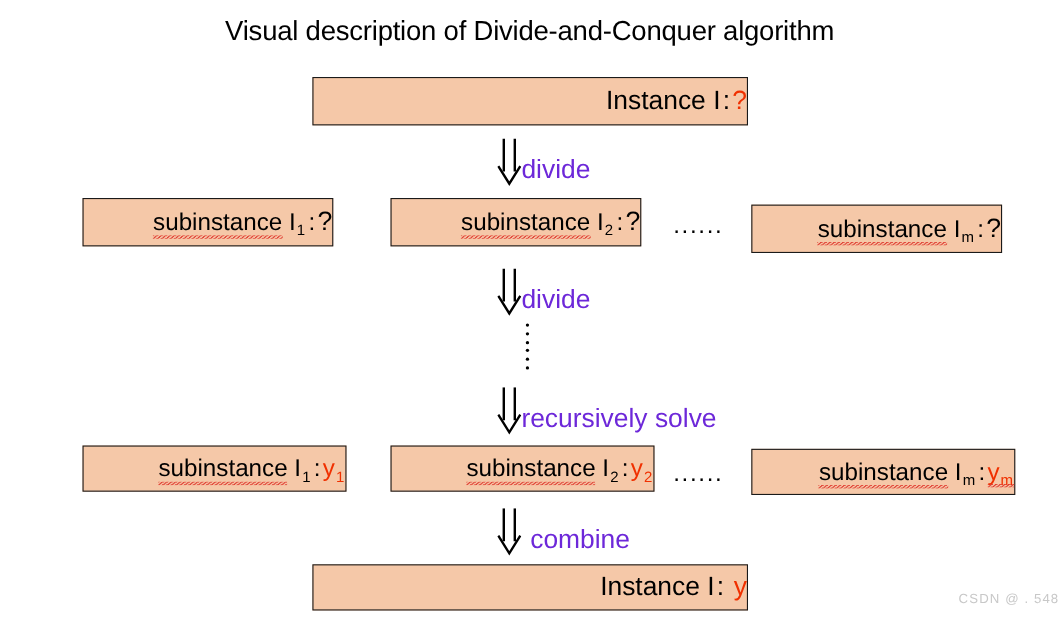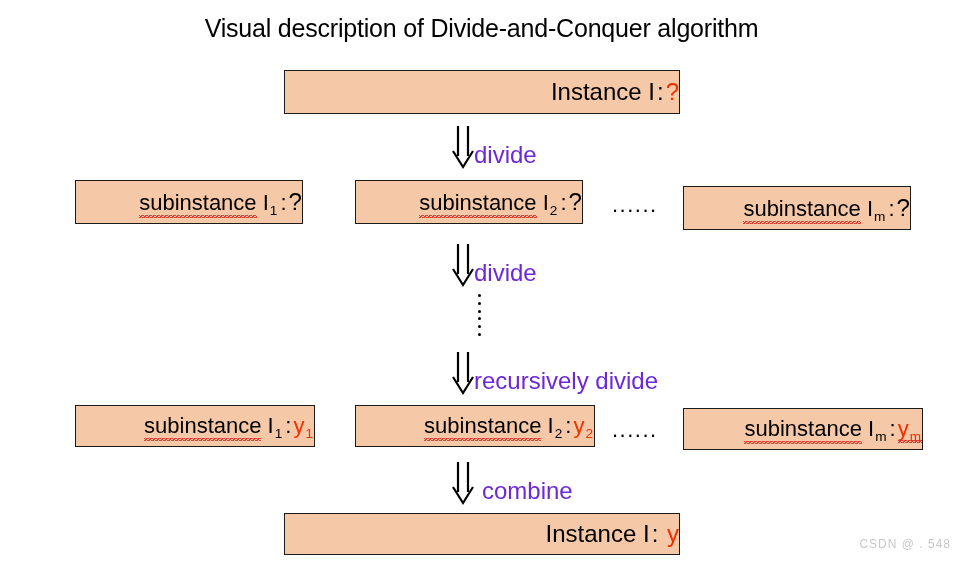--- a/index.html
+++ b/index.html
@@ -147,21 +147,21 @@
     display: block;
     width: 3px;
     height: 3px;
     background: #000;
     border-radius: 50%;
   }
 
   
   .watermark {
     position: absolute;
-    right: 12px;
+    right: 0;
     bottom: 8px;
     font-family: "Liberation Sans", sans-serif;
     font-size: 12px;
     color: #c8c8c8;
     letter-spacing: 1px;
     white-space: nowrap;
   }
 </style>
 </head>
 <body>
@@ -244,21 +244,21 @@
     <i></i>
   </div>
 
   <div class="arrow-row" style="left:452px; top:352px;">
     <span class="dbl-arrow">
       <svg width="22" height="44" viewBox="0 0 22 44" aria-hidden="true">
         <path d="M6 0 L6 30 M16 0 L16 30" stroke="#000" stroke-width="2.2" fill="none"></path>
         <path d="M1 25 L11 41 L21 25" stroke="#000" stroke-width="2.2" fill="none" stroke-linejoin="miter"></path>
       </svg>
     </span>
-    <span class="arrow-label">recursively divide</span>
+    <span class="arrow-label">recursively solve</span>
   </div>
 
   <div class="box" style="left:75px; top:405px; width:240px; height:42px; font-size:22px;">
     <span class="txt">
       <span class="lit wavy">subinstance</span>
       <span>&nbsp;</span>
       <span class="lit">I</span>
       <span class="sub">1</span>
       <span class="colon">:</span>
       <span class="val">y</span>

